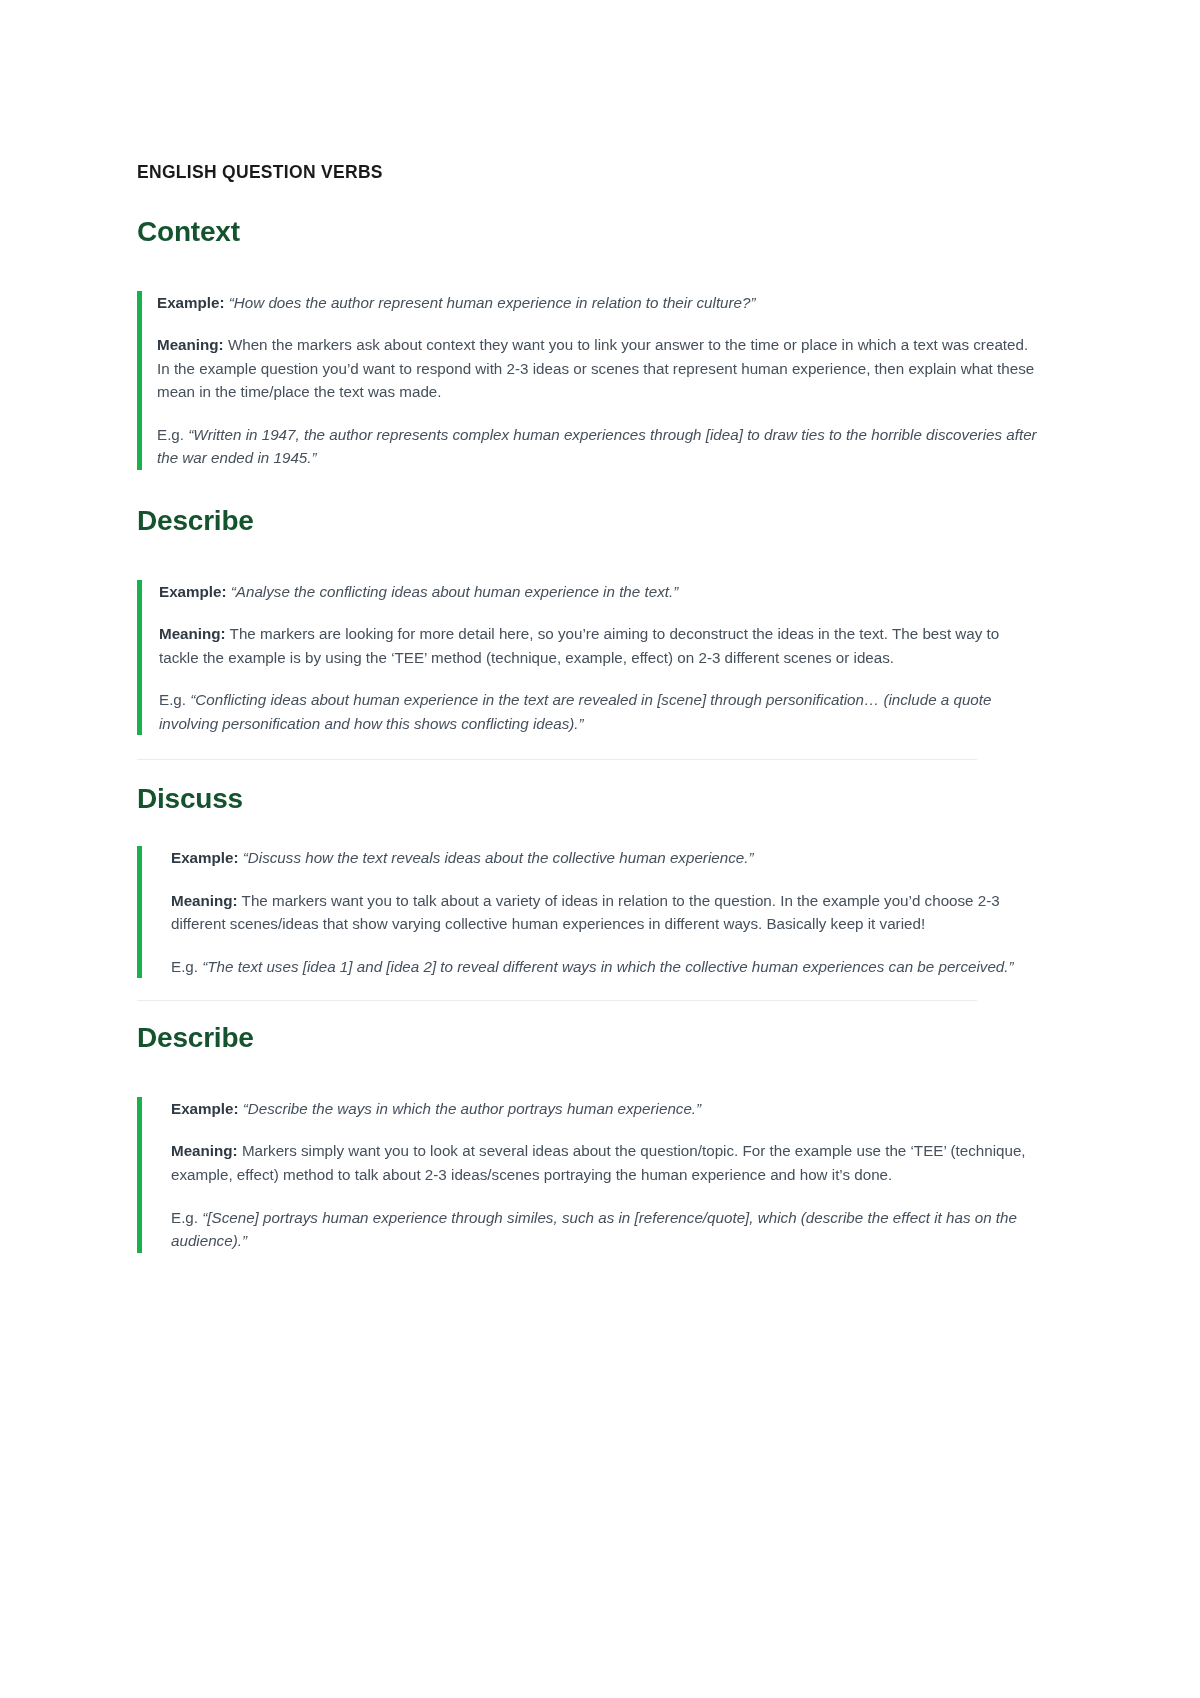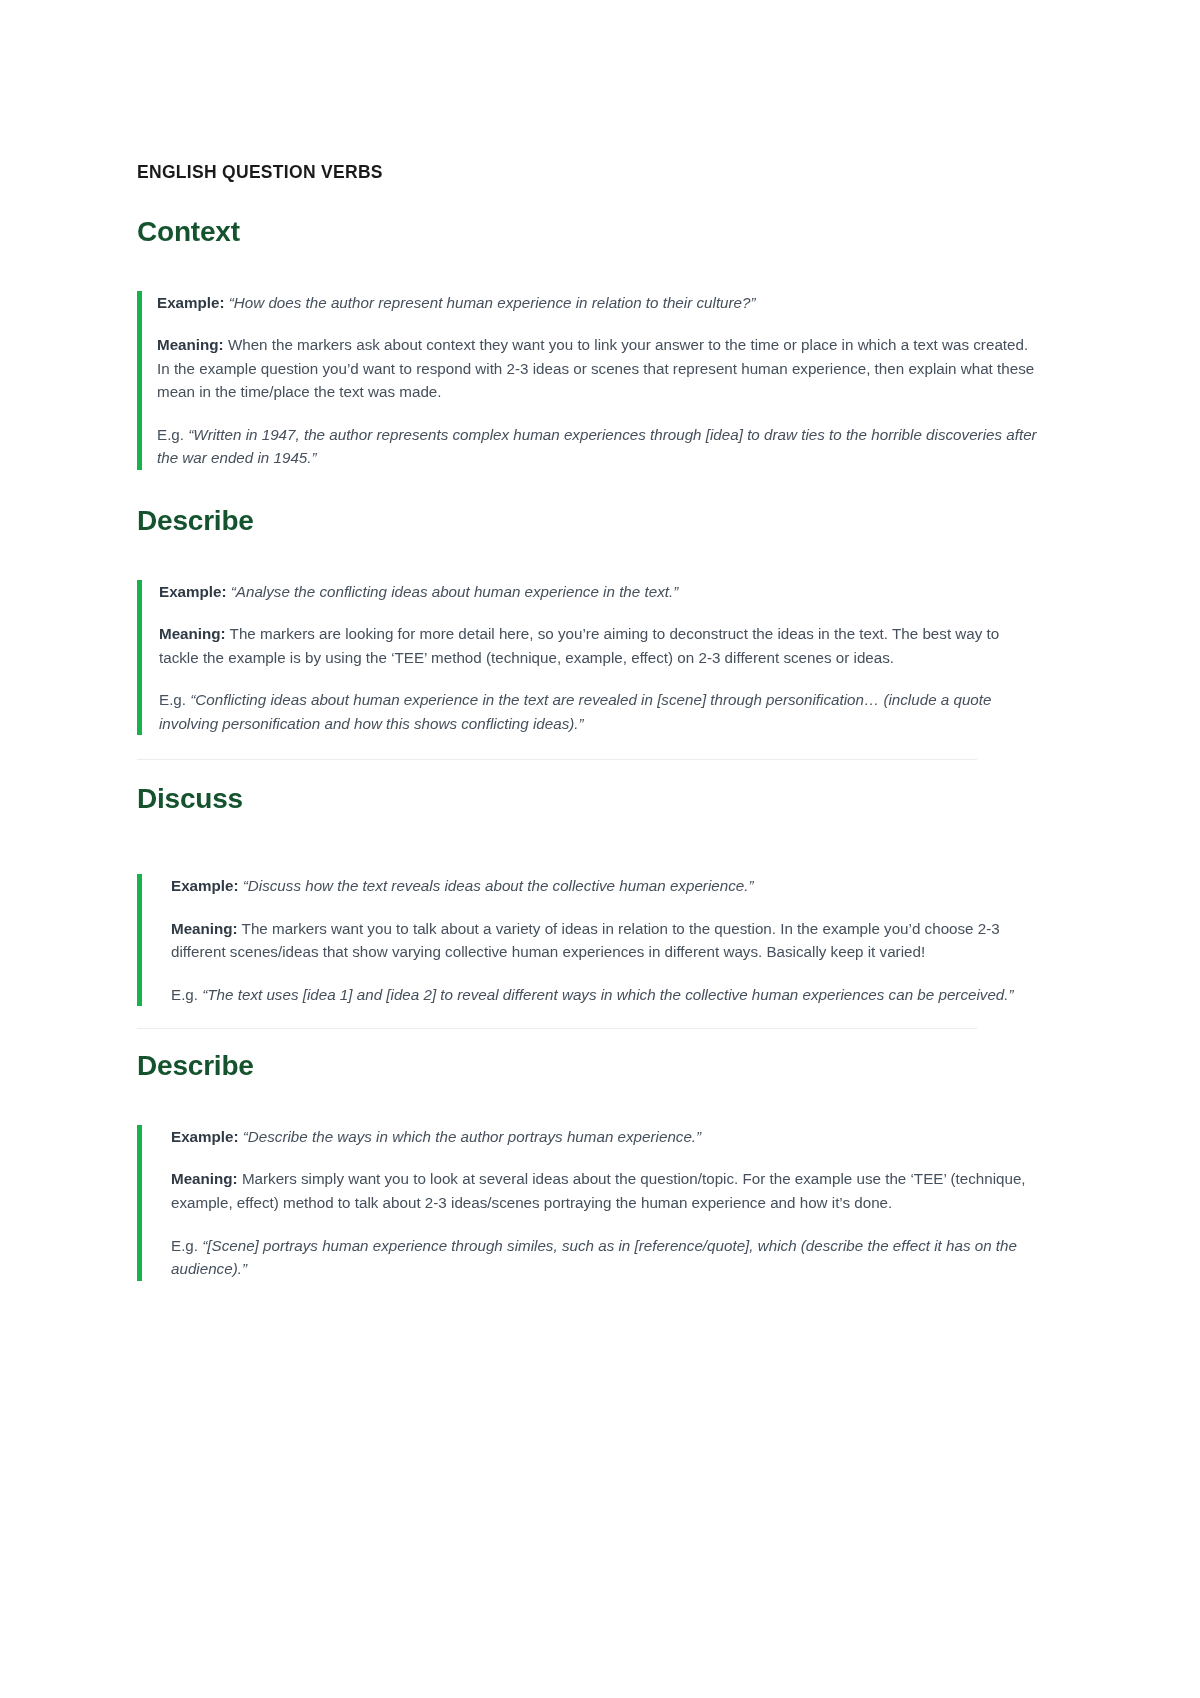--- a/index.html
+++ b/index.html
@@ -139,21 +139,21 @@
         <p>
           <span class="up">E.g.</span> 
           <span class="it">“Conflicting ideas about human experience in the text are revealed in [scene] through personification… (include a quote involving personification and how this shows conflicting ideas).”</span>
         </p>
       </div>
     </div>
 
     <div class="section" style="margin-top:24px;">
       <hr class="divider" style="margin-bottom:22px;">
       <div class="section-heading">Discuss</div>
-      <div class="block" style="margin-top:58px;">
+      <div class="block" style="margin-top:30px;">
         <span class="bar"></span>
         <p>
           <span class="lbl">Example:</span> 
           <span class="it">“Discuss how the text reveals ideas about the collective human experience.”</span>
         </p>
         <p>
           <span class="lbl">Meaning:</span> 
           <span class="up">The markers want you to talk about a variety of ideas in relation to the question. In the example you’d choose 2-3 different scenes/ideas that show varying collective human experiences in different ways. Basically keep it varied!</span>
         </p>
         <p>

